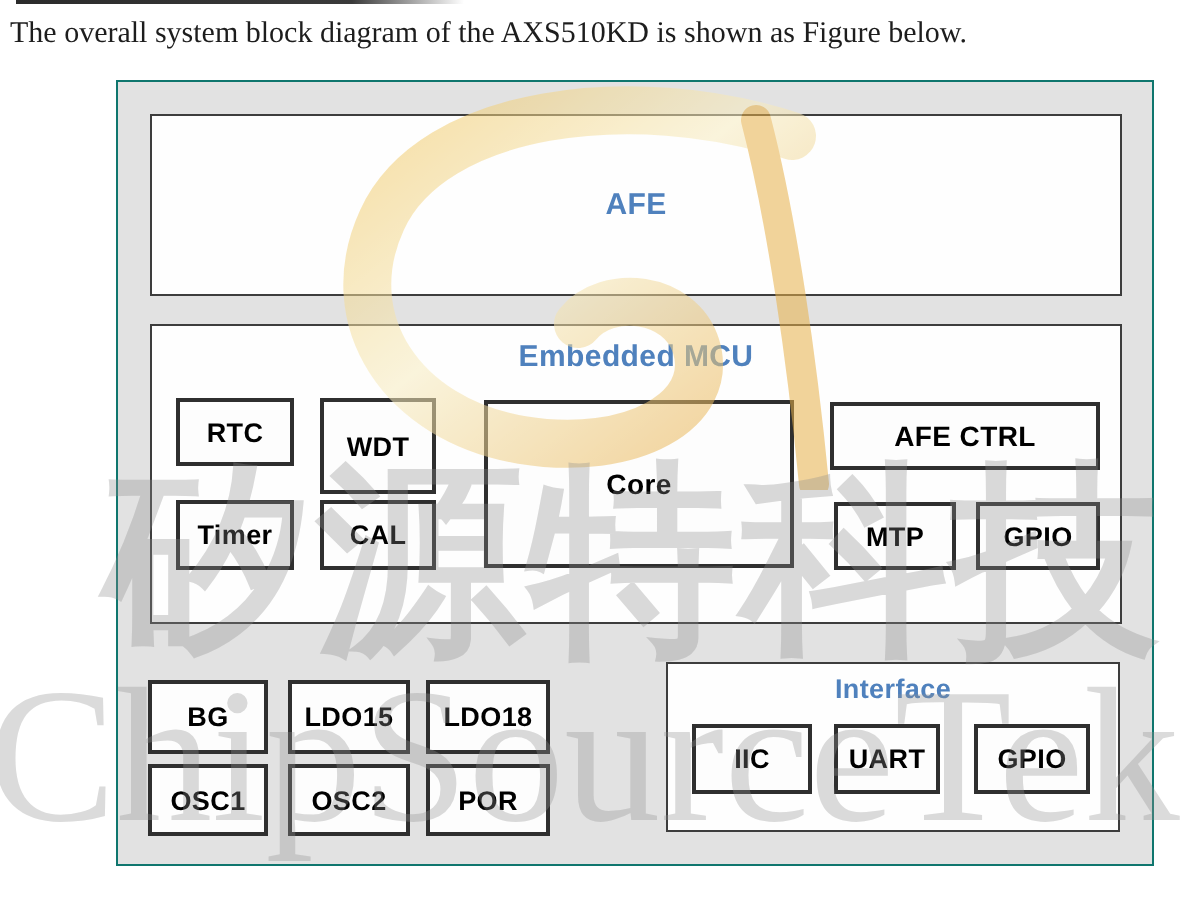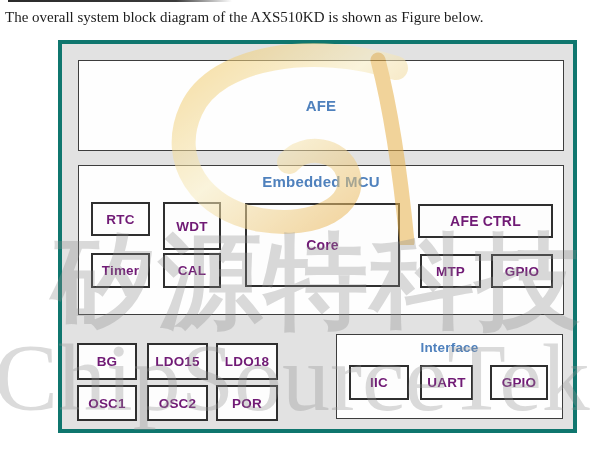--- a/index.html
+++ b/index.html
@@ -10,35 +10,35 @@
   .caption{
     position:absolute;left:5px;top:9px;width:560px;
     font-family:"Liberation Serif",serif;font-size:15px;color:#1d1d1d;
   }
   .top-artifact{
     position:absolute;left:8px;top:0;width:224px;height:2px;
     background:linear-gradient(90deg,#2b2b2b 0%,#3a3a3a 75%,rgba(60,60,60,0) 100%);
   }
   .outer-panel{
     position:absolute;left:58px;top:40px;width:519px;height:393px;
-    box-sizing:border-box;border:4px solid #0f766e;background:#e2e2e2;
+    box-sizing:border-box;border:1px solid #0f766e;background:#e2e2e2;
   }
   .sect{
     position:absolute;box-sizing:border-box;background:#fefefe;
     border:1.5px solid #3d3d3d;
   }
   .sect-title{
     position:absolute;top:7px;left:0;right:0;text-align:center;
     font-weight:bold;color:#4f81bd;font-size:15px;letter-spacing:.2px;
   }
   .sect-title.small{font-size:13.5px;top:5px;}
   .block{
     position:absolute;box-sizing:border-box;background:#fdfdfd;
     border:2px solid #2f2f2f;display:flex;align-items:center;justify-content:center;
-    font-weight:bold;color:#701a75;font-size:13.5px;letter-spacing:.2px;
+    font-weight:bold;color:#000000;font-size:13.5px;letter-spacing:.2px;
   }
   .block.big{font-size:14px;}
   .wm{position:absolute;pointer-events:none;z-index:30;white-space:nowrap;line-height:1;}
   .wm-cjk{
     left:52px;top:230px;font-size:104px;letter-spacing:2px;
     color:rgba(140,140,140,0.32);font-family:Liberation Serif, serif;font-weight:bold;
   }
   .wm-latin{
     left:-6px;top:330px;font-size:96px;
     color:rgba(145,145,145,0.33);font-family:"Liberation Serif",serif;

